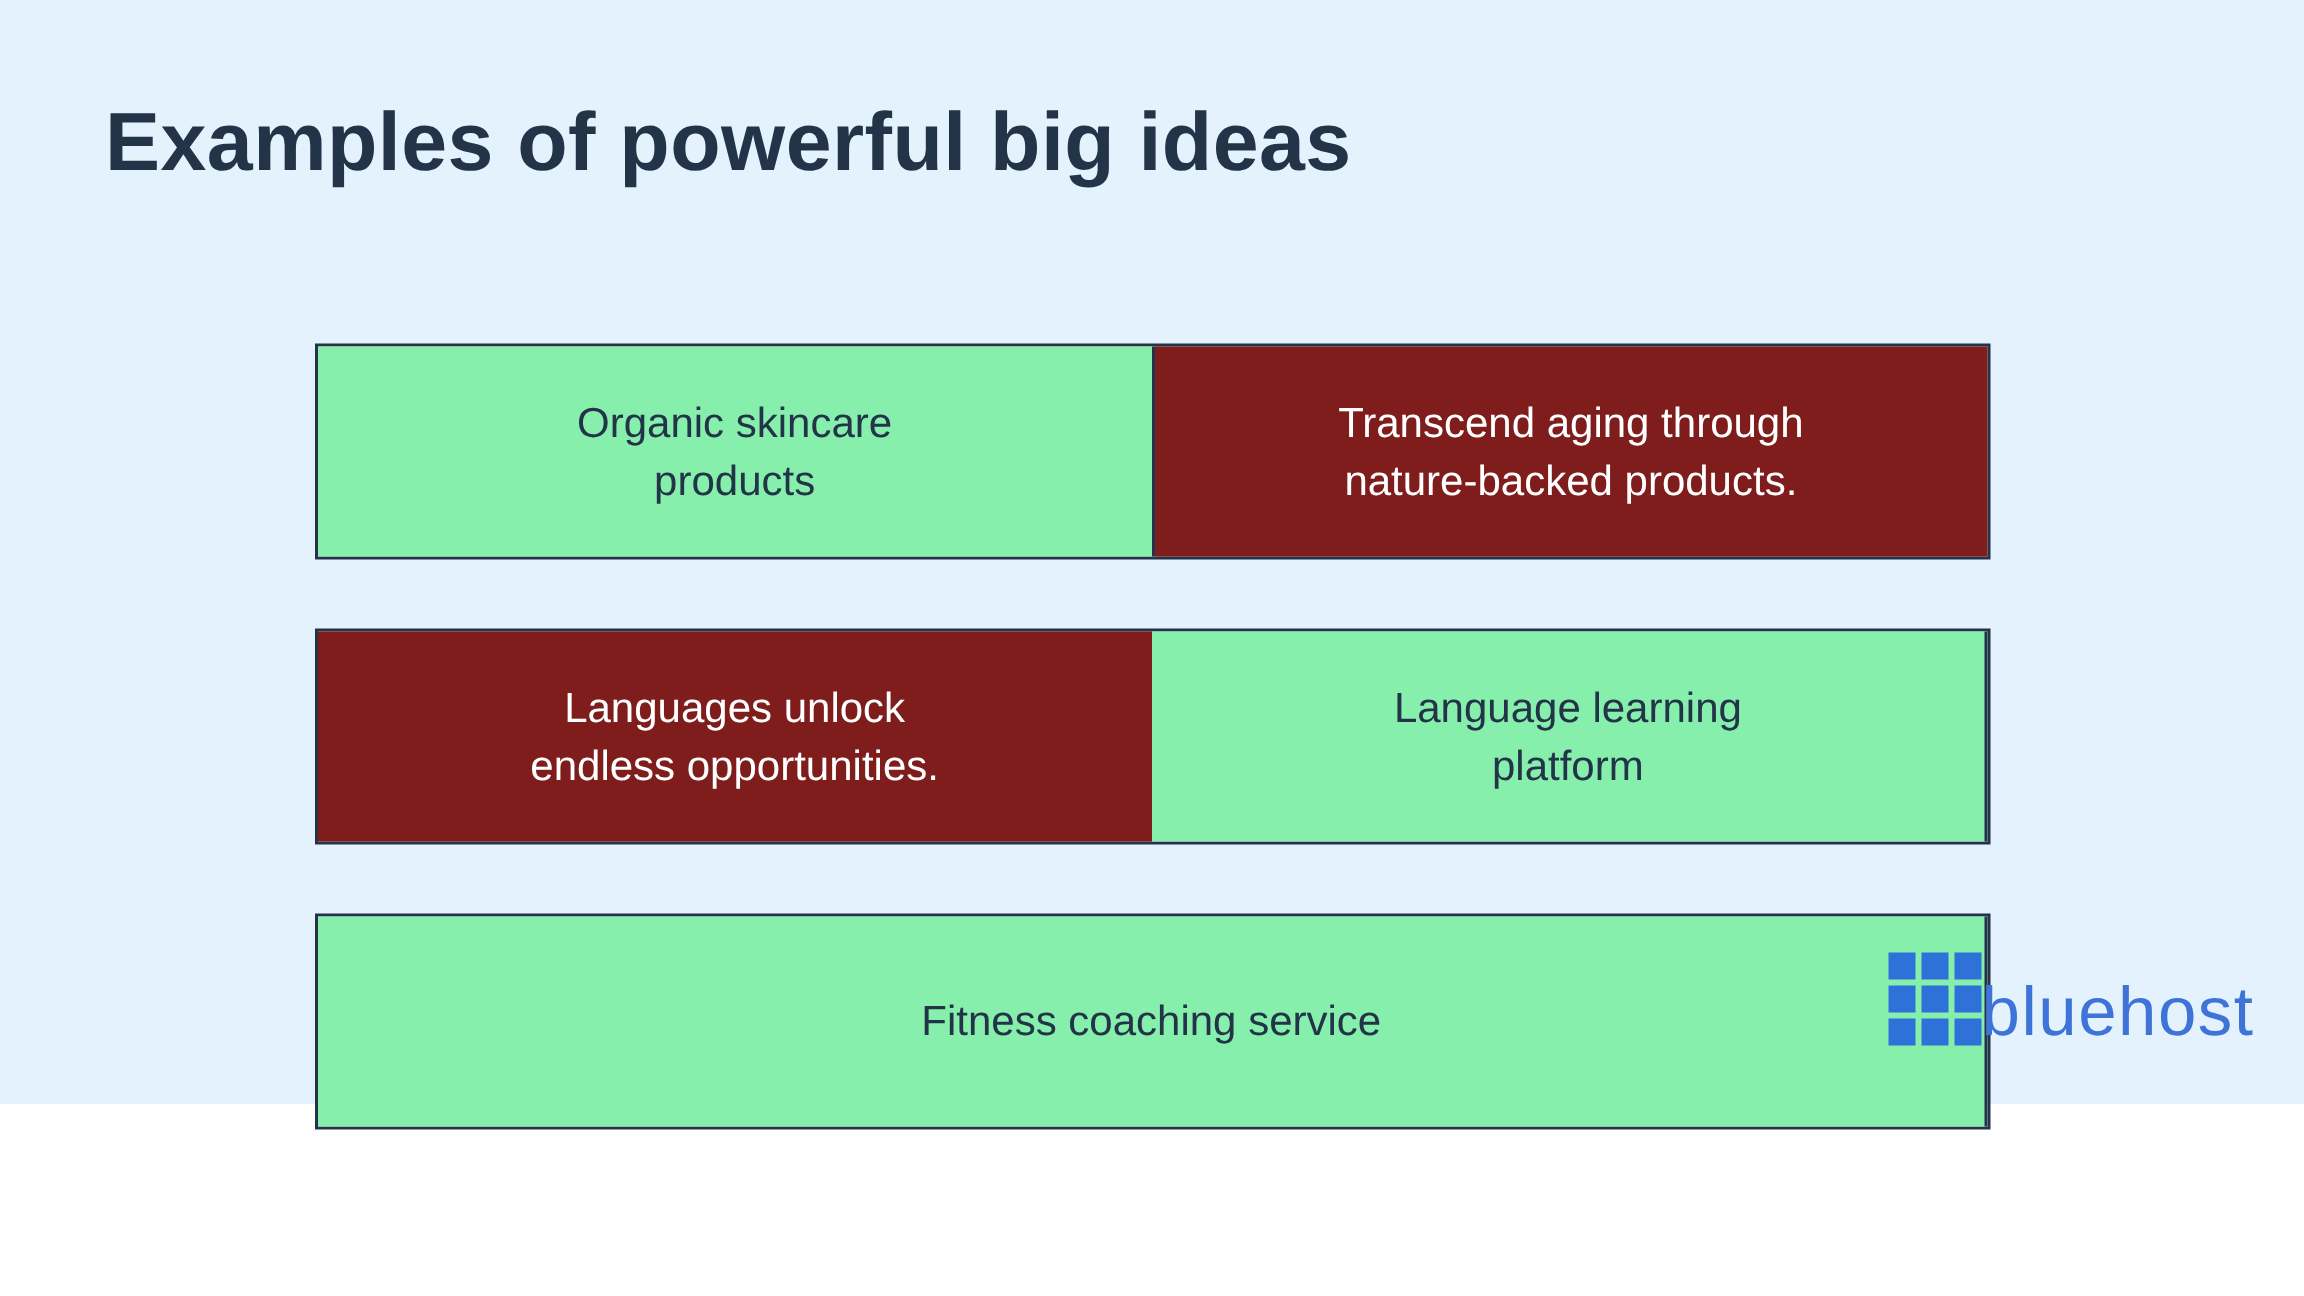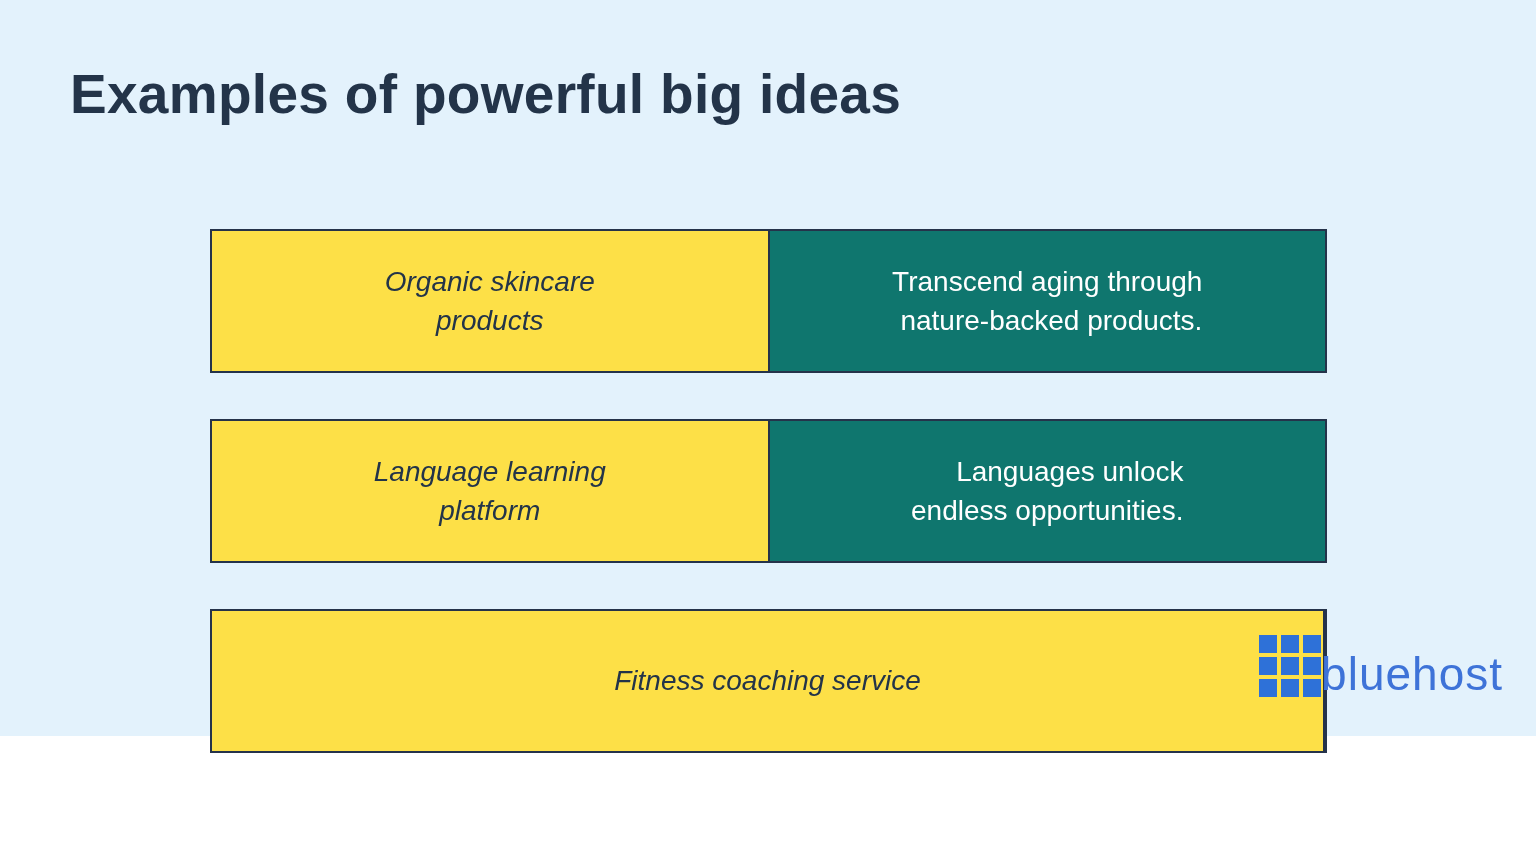--- a/index.html
+++ b/index.html
@@ -45,30 +45,28 @@
     align-items: center;
     justify-content: center;
     text-align: center;
     font-size: 28px;
     line-height: 1.4;
     white-space: pre-line;
     padding: 0 30px;
   }
 
   .cell-topic {
-    background: #fde047;
+    background: #86efac;
     color: #233449;
     border-right: 2px solid #25334A;
-    font-style: italic;
   }
 
   .cell-idea {
-    background: #0f766e;
+    background: #7f1d1d;
     color: #FFFFFF;
-    text-align: right;
   }
 
   .logo {
     position: absolute;
     right: 33px;
     bottom: 24px;
     display: flex;
     flex-direction: row;
     align-items: center;
   }
@@ -101,24 +99,24 @@
   <div class="rows">
 
     <div class="row">
       <div class="cell cell-topic">Organic skincare
 products</div>
       <div class="cell cell-idea">Transcend aging through
 nature-backed products.</div>
     </div>
 
     <div class="row">
+      <div class="cell cell-idea">Languages unlock
+endless opportunities.</div>
       <div class="cell cell-topic">Language learning
 platform</div>
-      <div class="cell cell-idea">Languages unlock
-endless opportunities.</div>
     </div>
 
     <div class="row">
       <div class="cell cell-topic">Fitness coaching service</div>
     </div>
 
   </div>
 
   <div class="logo">
     <div class="logo-grid">

